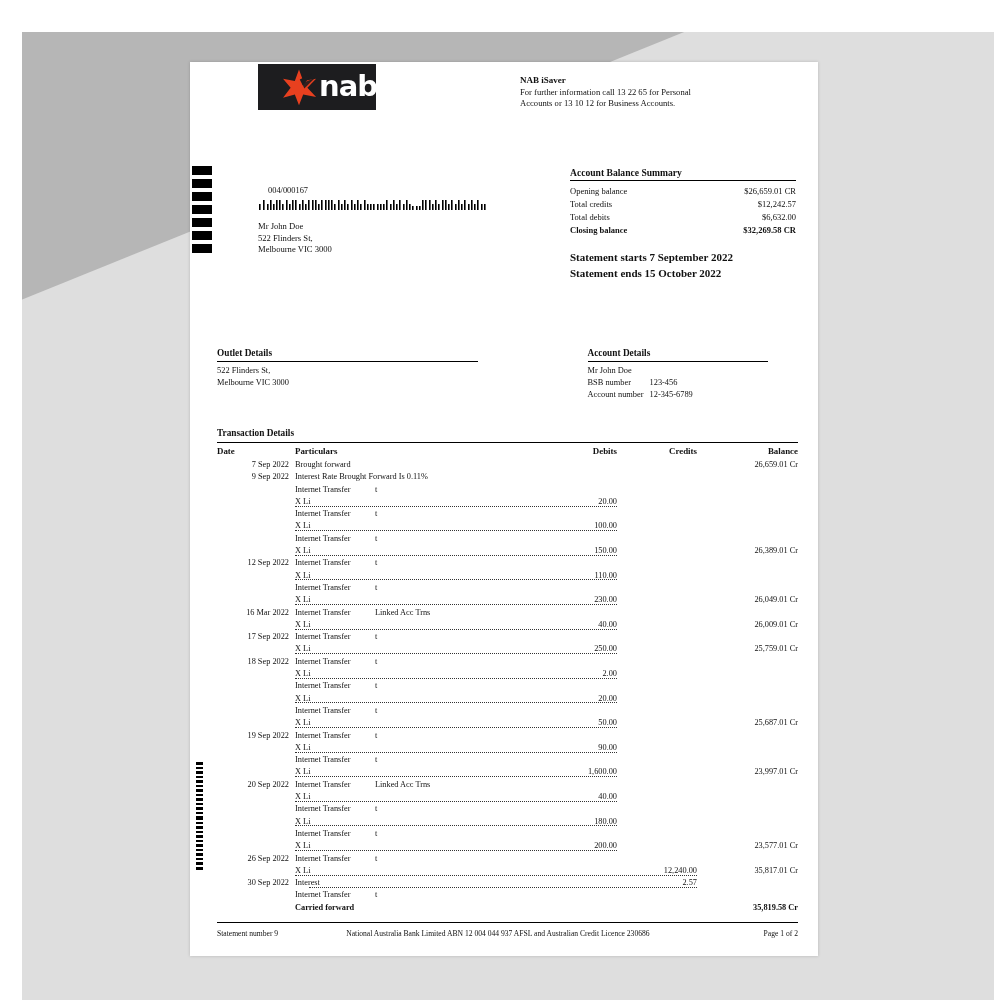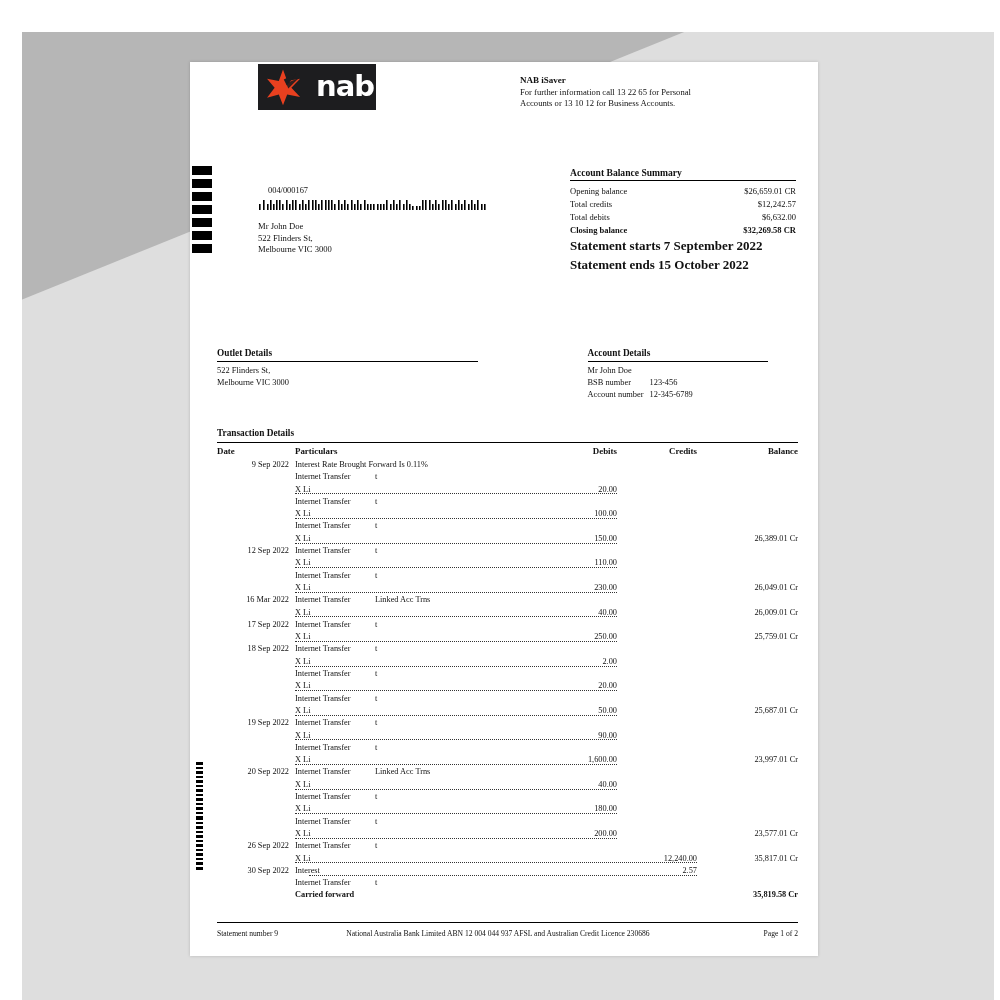--- a/index.html
+++ b/index.html
@@ -75,23 +75,22 @@
   
   .logo-box {
     position: absolute;
     left: 68px;
     top: 2px;
     width: 118px;
     height: 46px;
     background: #1d1d1f;
     display: flex;
     align-items: center;
-    padding-left: 6px;
+    padding-left: 22px;
     box-sizing: border-box;
-    gap: 13px;
   }
   .logo-star { width: 38px; height: 38px; flex: none; }
   .logo-word {
     color: #ffffff;
     font-family: "DejaVu Sans", sans-serif;
     font-weight: bold;
     font-size: 29px;
     letter-spacing: -1px;
     line-height: 1;
     margin-left: 1px;
@@ -160,23 +159,23 @@
   }
   .abs-row {
     display: flex;
     justify-content: space-between;
     font-size: 8.5px;
     line-height: 1.5;
   }
   .abs-row .v { text-align: right; min-width: 84px; }
   .abs-row.total { font-weight: bold; }
   .abs-dates {
-    margin-top: 1px;
+    margin-top: 14px;
     font-weight: bold;
-    font-size: 13px;
+    font-size: 11px;
     line-height: 1.45;
   }
 
   
   .details {
     position: absolute;
     top: 286px;
     left: 27px;
     right: 20px;
     display: flex;
@@ -461,20 +460,25 @@
     <div class="tx-head">
       <span class="h-date">Date</span>
       <span class="h-part">Particulars</span>
       <span class="h-debit">Debits</span>
       <span class="h-credit">Credits</span>
       <span class="h-bal">Balance</span>
     </div>
 
     <div class="tx-body" id="tx-body">
         <div class="tx-row">
+          <span class="c-date">7 Sep 2022</span>
+          <span class="c-part">Brought forward</span>
+          <span class="c-bal">26,659.01 Cr</span>
+        </div>
+        <div class="tx-row">
           <span class="c-date">9 Sep 2022</span>
           <span class="c-part">Interest Rate Brought Forward Is 0.11%</span>
         </div>
         <div class="tx-row">
           <span class="c-part">Internet Transfer</span>
           <span class="c-part2">t</span>
         </div>
         <div class="tx-row">
           <div class="leader"></div>
           <span class="c-part">X Li</span>

